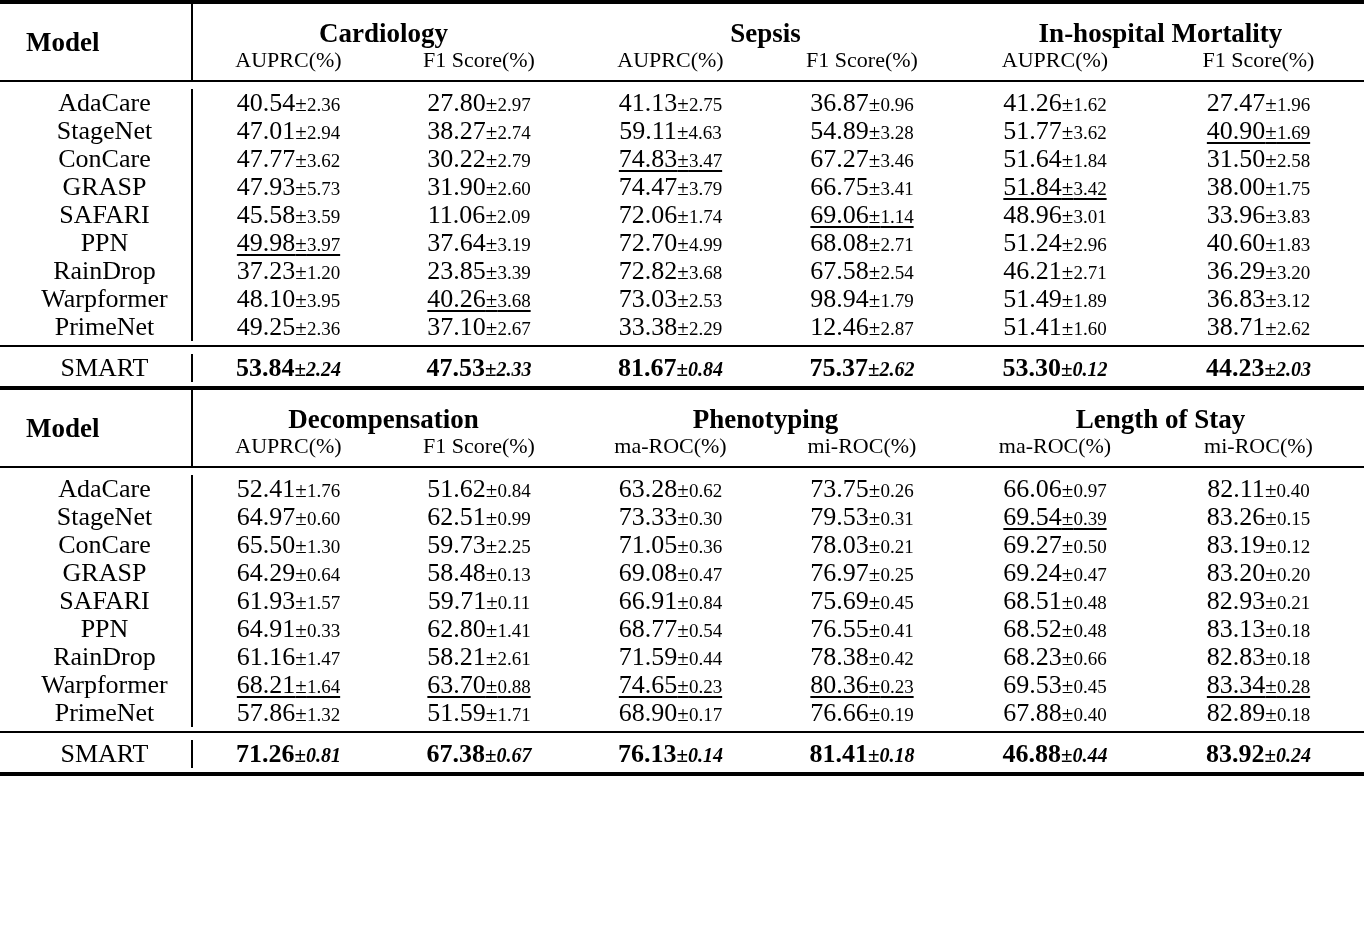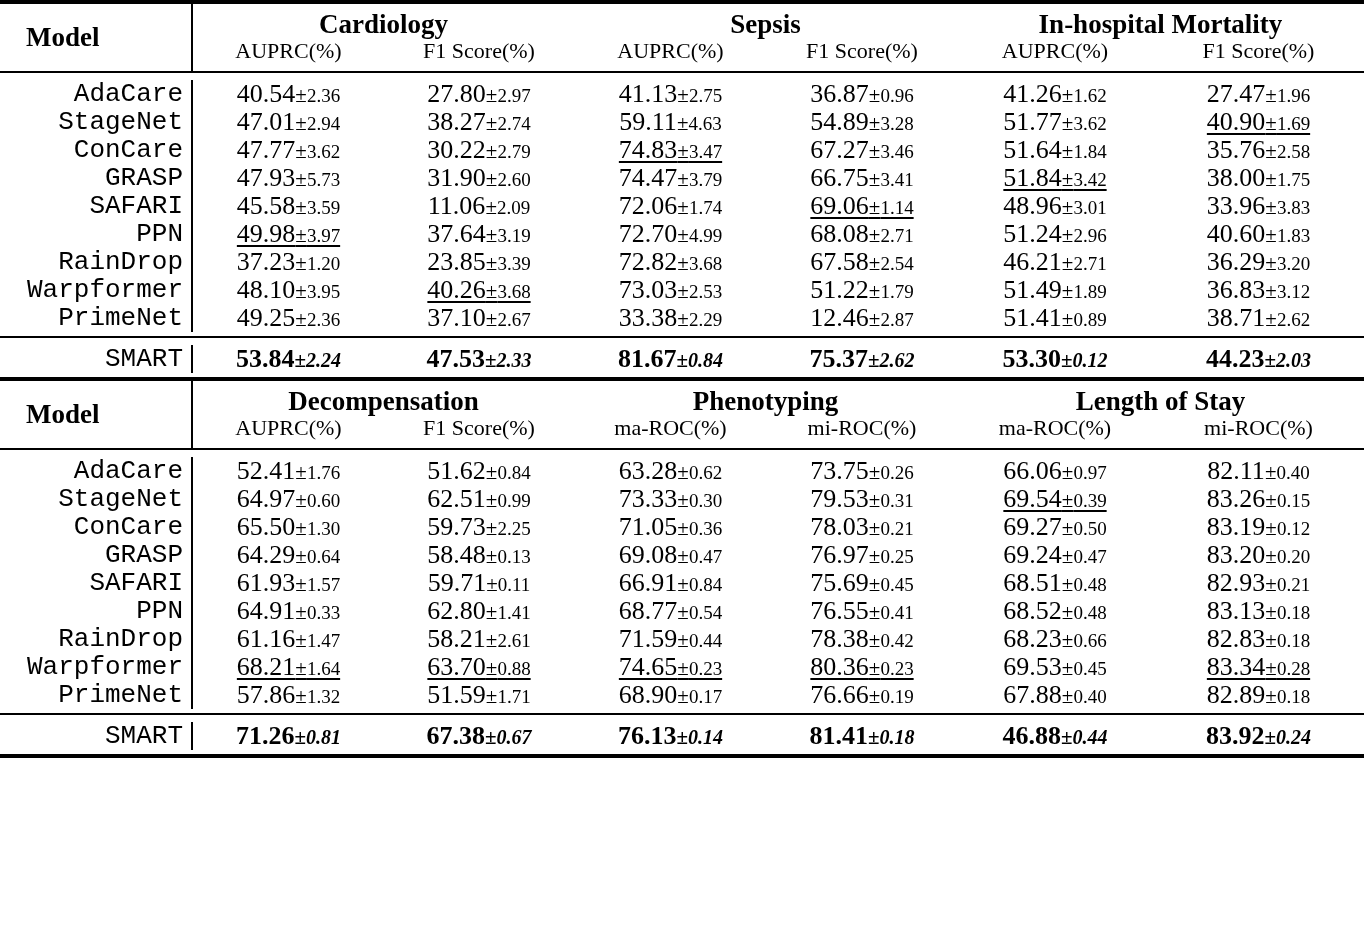--- a/index.html
+++ b/index.html
@@ -49,43 +49,42 @@
     font-weight: bold;
     font-size: 27px;
     text-align: left;
     padding: 0 0 0 26px;
     vertical-align: middle;
   }
   .grouphead {
     font-weight: bold;
     font-size: 27px;
     text-align: center;
-    padding: 7px 0 1px 0;
+    padding: 16px 0 1px 0;
     vertical-align: bottom;
     white-space: nowrap;
   }
   .subhead {
     font-weight: normal;
     font-size: 22px;
     text-align: center;
     padding: 1px 0 9px 0;
     vertical-align: top;
     white-space: nowrap;
   }
 
   
   .vsep { border-right: 2px solid #000; }
 
   
   td.model {
-    text-align: right;
+    text-align: center;
     padding: 1px 8px 1px 26px;
     white-space: nowrap;
     font-size: 26px;
-    font-family: Liberation Mono, monospace;
   }
   td.val {
     text-align: center;
     padding: 1px 0 1px 0;
     white-space: nowrap;
     font-size: 26px;
   }
   .mean { font-size: 26px; }
   .pm   { font-size: 21px; }
   .std  { font-size: 19px; }
@@ -164,21 +163,21 @@
           <td class="val"><span class="mean">51.77</span><span class="pm">±</span><span class="std">3.62</span></td>
           <td class="val underline"><span class="mean">40.90</span><span class="pm">±</span><span class="std">1.69</span></td>
         </tr>
         <tr>
           <td class="model vsep">ConCare</td>
           <td class="val vsep-after-model"><span class="mean">47.77</span><span class="pm">±</span><span class="std">3.62</span></td>
           <td class="val"><span class="mean">30.22</span><span class="pm">±</span><span class="std">2.79</span></td>
           <td class="val underline"><span class="mean">74.83</span><span class="pm">±</span><span class="std">3.47</span></td>
           <td class="val"><span class="mean">67.27</span><span class="pm">±</span><span class="std">3.46</span></td>
           <td class="val"><span class="mean">51.64</span><span class="pm">±</span><span class="std">1.84</span></td>
-          <td class="val"><span class="mean">35.76</span><span class="pm">±</span><span class="std">2.58</span></td>
+          <td class="val"><span class="mean">31.50</span><span class="pm">±</span><span class="std">2.58</span></td>
         </tr>
         <tr>
           <td class="model vsep">GRASP</td>
           <td class="val vsep-after-model"><span class="mean">47.93</span><span class="pm">±</span><span class="std">5.73</span></td>
           <td class="val"><span class="mean">31.90</span><span class="pm">±</span><span class="std">2.60</span></td>
           <td class="val"><span class="mean">74.47</span><span class="pm">±</span><span class="std">3.79</span></td>
           <td class="val"><span class="mean">66.75</span><span class="pm">±</span><span class="std">3.41</span></td>
           <td class="val underline"><span class="mean">51.84</span><span class="pm">±</span><span class="std">3.42</span></td>
           <td class="val"><span class="mean">38.00</span><span class="pm">±</span><span class="std">1.75</span></td>
         </tr>
@@ -207,31 +206,31 @@
           <td class="val"><span class="mean">72.82</span><span class="pm">±</span><span class="std">3.68</span></td>
           <td class="val"><span class="mean">67.58</span><span class="pm">±</span><span class="std">2.54</span></td>
           <td class="val"><span class="mean">46.21</span><span class="pm">±</span><span class="std">2.71</span></td>
           <td class="val"><span class="mean">36.29</span><span class="pm">±</span><span class="std">3.20</span></td>
         </tr>
         <tr>
           <td class="model vsep">Warpformer</td>
           <td class="val vsep-after-model"><span class="mean">48.10</span><span class="pm">±</span><span class="std">3.95</span></td>
           <td class="val underline"><span class="mean">40.26</span><span class="pm">±</span><span class="std">3.68</span></td>
           <td class="val"><span class="mean">73.03</span><span class="pm">±</span><span class="std">2.53</span></td>
-          <td class="val"><span class="mean">51.22</span><span class="pm">±</span><span class="std">1.79</span></td>
+          <td class="val"><span class="mean">98.94</span><span class="pm">±</span><span class="std">1.79</span></td>
           <td class="val"><span class="mean">51.49</span><span class="pm">±</span><span class="std">1.89</span></td>
           <td class="val"><span class="mean">36.83</span><span class="pm">±</span><span class="std">3.12</span></td>
         </tr>
         <tr>
           <td class="model vsep">PrimeNet</td>
           <td class="val vsep-after-model"><span class="mean">49.25</span><span class="pm">±</span><span class="std">2.36</span></td>
           <td class="val"><span class="mean">37.10</span><span class="pm">±</span><span class="std">2.67</span></td>
           <td class="val"><span class="mean">33.38</span><span class="pm">±</span><span class="std">2.29</span></td>
           <td class="val"><span class="mean">12.46</span><span class="pm">±</span><span class="std">2.87</span></td>
-          <td class="val"><span class="mean">51.41</span><span class="pm">±</span><span class="std">0.89</span></td>
+          <td class="val"><span class="mean">51.41</span><span class="pm">±</span><span class="std">1.60</span></td>
           <td class="val"><span class="mean">38.71</span><span class="pm">±</span><span class="std">2.62</span></td>
         </tr>
         <tr class="spacer-xs">
           <td colspan="7"></td>
         </tr>
         <tr class="rule-thin">
           <td colspan="7"></td>
         </tr>
         <tr class="spacer-sm">
           <td colspan="7"></td>

